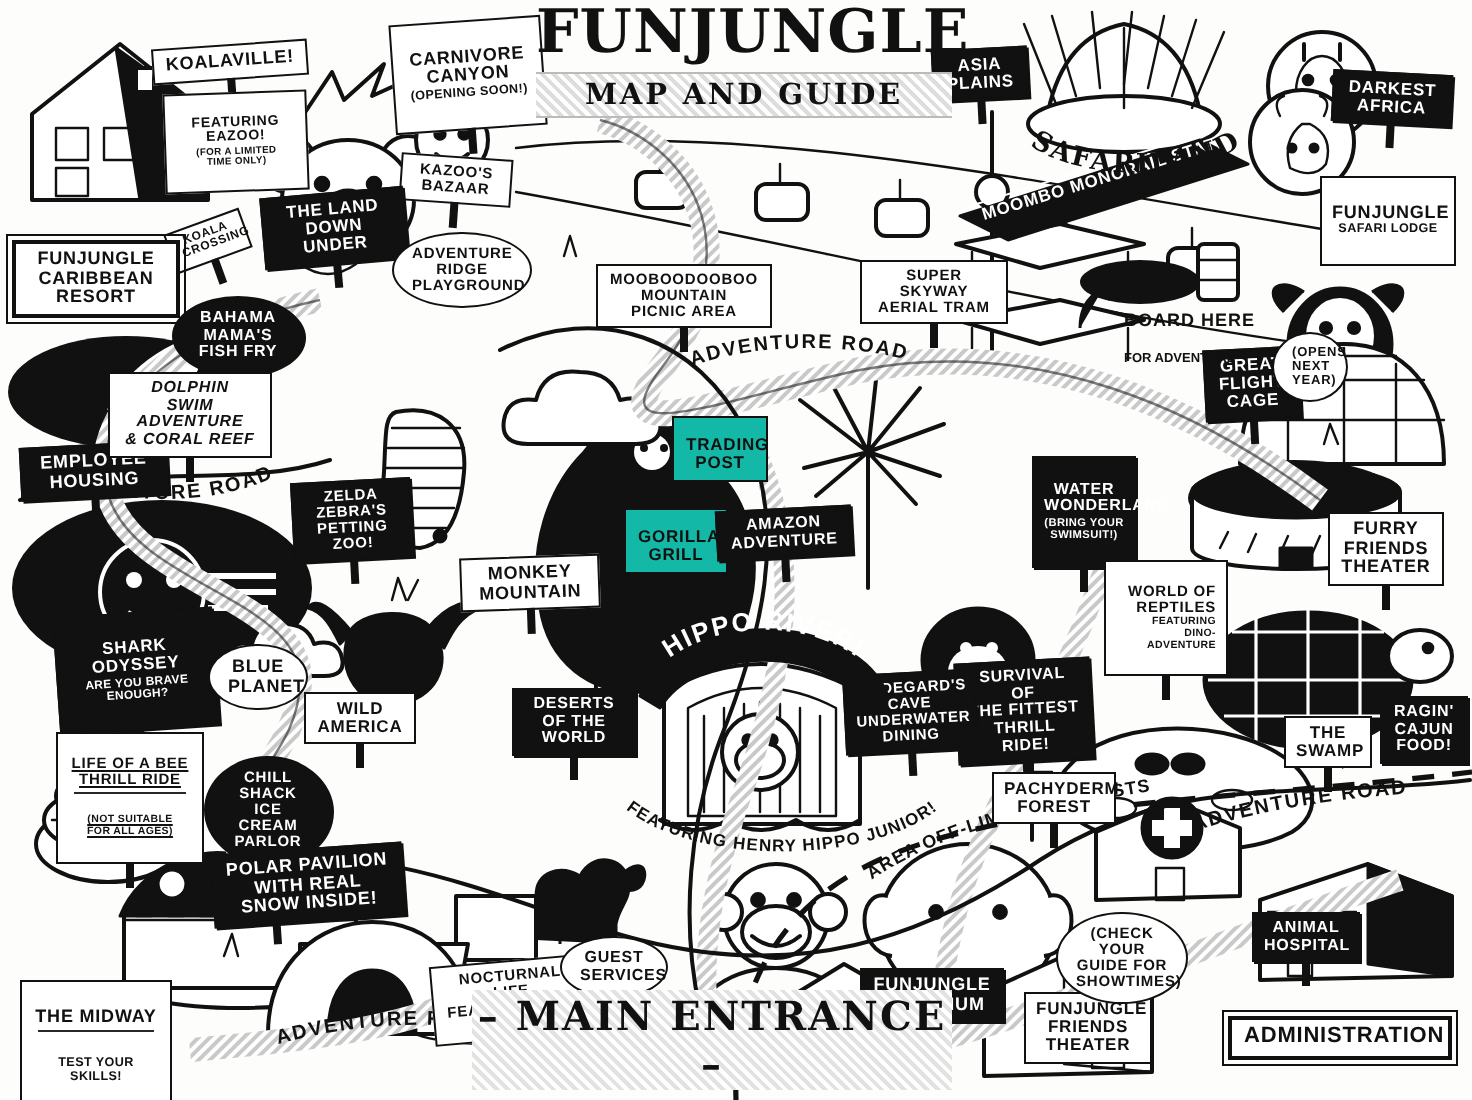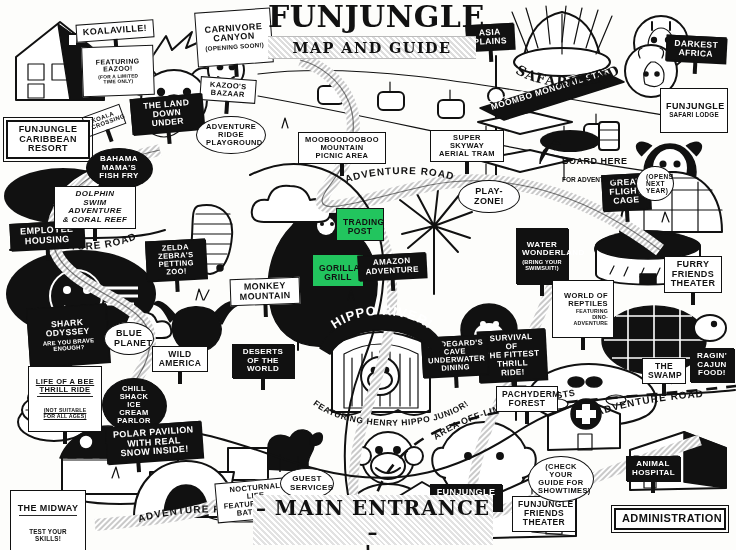--- a/index.html
+++ b/index.html
@@ -54,21 +54,21 @@
     background:#fff;color:#111;
     border:1.6px solid #111;
     border-radius:50%;
     padding:6px 9px;
   }
   .sign.oval.dark{
     background:#111;color:#fff;border-color:#111;border-radius:50%;
   }
   
   .sign.house{
-    background:#22c55e;color:#111;
+    background:#14b8a6;color:#111;
     border:1.6px solid #111;
     padding:9px 6px 4px;
   }
   .sign .sub{
     display:block;
     font-size:.70em;
     letter-spacing:.2px;
     margin-top:1px;
     font-weight:bold;
   }
@@ -106,21 +106,20 @@
     border-top:1px solid #bbb;border-bottom:1px solid #bbb;
   }
   
   #main-entrance{
     position:absolute;left:236px;bottom:5px;width:240px;
     text-align:center;z-index:60;
     font-family:"DejaVu Serif", serif;
     font-weight:bold;font-size:20px;letter-spacing:1px;color:#111;
     background:repeating-linear-gradient(45deg,#e2e2e2 0 2px,#fff 2px 4px);
     padding:1px 0;
-    margin-left:17px;
   }
   
   .blob{position:absolute;z-index:5;}
   .ink{background:#111;}
   svg{display:block;overflow:visible;}
   .st{fill:none;stroke:#111;stroke-width:2;stroke-linecap:round;stroke-linejoin:round;}
   .stf{fill:#111;stroke:#111;stroke-width:1.5;stroke-linejoin:round;}
   .stw{fill:#fff;stroke:#111;stroke-width:2;stroke-linejoin:round;}
   .thin{stroke-width:1.2;}
 </style>
@@ -615,21 +614,21 @@
 FEATURING THE
 BAT CAVE</div>
 
   <div class="sign dark post" style="left:146px;top:240px;width:60px;font-size:7.5px;transform:rotate(-3deg);">ZELDA
 ZEBRA'S
 PETTING ZOO!</div>
 
   <div class="sign light post" style="left:230px;top:278px;width:70px;font-size:9px;transform:rotate(-2deg);">MONKEY
 MOUNTAIN</div>
 
-  <div class="sign dark post" style="left:232px;top:344px;width:62px;font-size:8px;">DESERTS
+  <div class="sign dark post" style="left:256px;top:344px;width:62px;font-size:8px;">DESERTS
 OF THE
 WORLD</div>
 
   <div class="sign house post" style="left:312px;top:254px;width:52px;font-size:8.5px;text-align:center;">GORILLA
 GRILL</div>
 
   <div class="sign dark post" style="left:358px;top:254px;width:68px;font-size:8px;transform:rotate(-3deg);">AMAZON
 ADVENTURE</div>
 
   <div class="sign house post" style="left:336px;top:208px;width:48px;font-size:8.5px;">TRADING
@@ -639,21 +638,20 @@
 RIDGE
 PLAYGROUND</div>
 
   <div class="sign light post" style="left:298px;top:132px;width:88px;font-size:7.5px;">MOOBOODOOBOO
 MOUNTAIN
 PICNIC AREA</div>
 
   <div class="sign light post" style="left:430px;top:130px;width:74px;font-size:7.5px;">SUPER SKYWAY
 AERIAL TRAM</div>
 
-  <div class="sign oval" style="left:458px;top:180px;width:62px;font-size:9px;">PLAY-ZONE!</div>
 
   <div style="position:absolute;left:562px;top:150px;z-index:42;text-align:left;font-weight:bold;
               font-family:'Liberation Sans',sans-serif;color:#111;text-transform:uppercase;">
     <span style="font-size:9px;letter-spacing:.5px;">BOARD HERE</span><br>
     <span style="font-size:6.5px;">FOR ADVENTURE</span>
   </div>
   <svg style="position:absolute;left:534px;top:140px;z-index:42;" width="30" height="26">
     <path d="M6,24 C6,8 18,2 26,4 L20,0 M26,4 L20,10" class="stf" stroke-width="5"></path>
   </svg>
 

